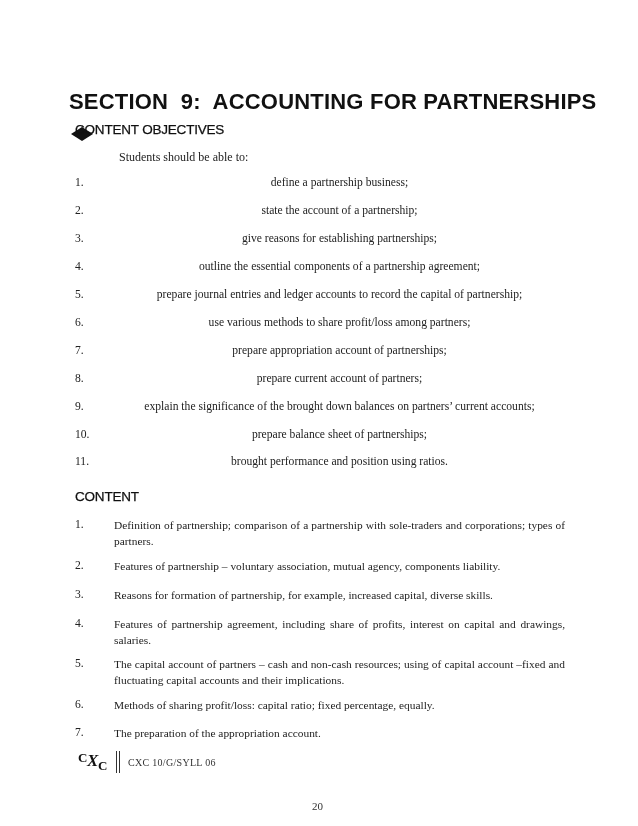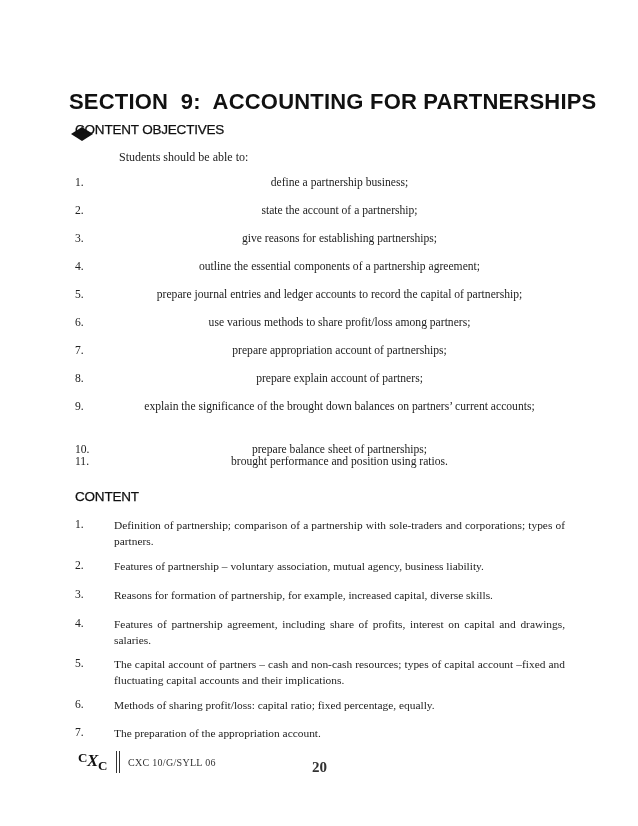--- a/index.html
+++ b/index.html
@@ -95,24 +95,23 @@
       box-sizing: border-box;
     }
     .code {
       font-size: 10px;
       color: #333;
       letter-spacing: 0.3px;
     }
     .page-num {
       position: absolute;
       left: 312px;
-      top: 759px;
-      font-size: 15px;
+      top: 800px;
+      font-size: 11px;
       color: #333;
-      font-weight: bold;
     }
   </style>
 </head>
 <body>
 
 <div class="section-title">
   <span class="diamond-wrap" style="display:inline-block;width:22px;height:14px;margin-right:1px;">
     <svg width="22" height="14" viewBox="0 0 22 14">
         <polygon points="0,7 11,0 22,7 11,14" fill="#111"></polygon>
       </svg>
@@ -146,56 +145,56 @@
 <div class="obj-item" style="top:315px;">
   <span class="num">6.</span>
   <span class="text">use various methods to share profit/loss among partners;</span>
 </div>
 <div class="obj-item" style="top:343px;">
   <span class="num">7.</span>
   <span class="text">prepare appropriation account of partnerships;</span>
 </div>
 <div class="obj-item" style="top:371px;">
   <span class="num">8.</span>
-  <span class="text">prepare explain account of partners;</span>
+  <span class="text">prepare current account of partners;</span>
 </div>
 <div class="obj-item" style="top:399px;">
   <span class="num">9.</span>
   <span class="text">explain the significance of the brought down balances on partners’ current accounts;</span>
 </div>
-<div class="obj-item" style="top:442px;">
+<div class="obj-item" style="top:427px;">
   <span class="num">10.</span>
   <span class="text">prepare balance sheet of partnerships;</span>
 </div>
 <div class="obj-item" style="top:454px;">
   <span class="num">11.</span>
   <span class="text">brought performance and position using ratios.</span>
 </div>
 
 <div class="heading" style="top:489px;">CONTENT</div>
 
 <div class="content-item" style="top:517px;">
   <span class="num">1.</span>
   <span class="text">Definition of partnership; comparison of a partnership with sole-traders and corporations; types of partners.</span>
 </div>
 <div class="content-item" style="top:558px;">
   <span class="num">2.</span>
-  <span class="text">Features of partnership – voluntary association, mutual agency, business liability.</span>
+  <span class="text">Features of partnership – voluntary association, mutual agency, components liability.</span>
 </div>
 <div class="content-item" style="top:587px;">
   <span class="num">3.</span>
   <span class="text">Reasons for formation of partnership, for example, increased capital, diverse skills.</span>
 </div>
 <div class="content-item" style="top:616px;">
   <span class="num">4.</span>
   <span class="text">Features of partnership agreement, including share of profits, interest on capital and drawings, salaries.</span>
 </div>
 <div class="content-item" style="top:656px;">
   <span class="num">5.</span>
-  <span class="text">The capital account of partners – cash and non-cash resources; types of capital account –fixed and fluctuating capital accounts and their implications.</span>
+  <span class="text">The capital account of partners – cash and non-cash resources; using of capital account –fixed and fluctuating capital accounts and their implications.</span>
 </div>
 <div class="content-item" style="top:697px;">
   <span class="num">6.</span>
   <span class="text">Methods of sharing profit/loss: capital ratio; fixed percentage, equally.</span>
 </div>
 <div class="content-item" style="top:725px;">
   <span class="num">7.</span>
   <span class="text">The preparation of the appropriation account.</span>
 </div>
 

